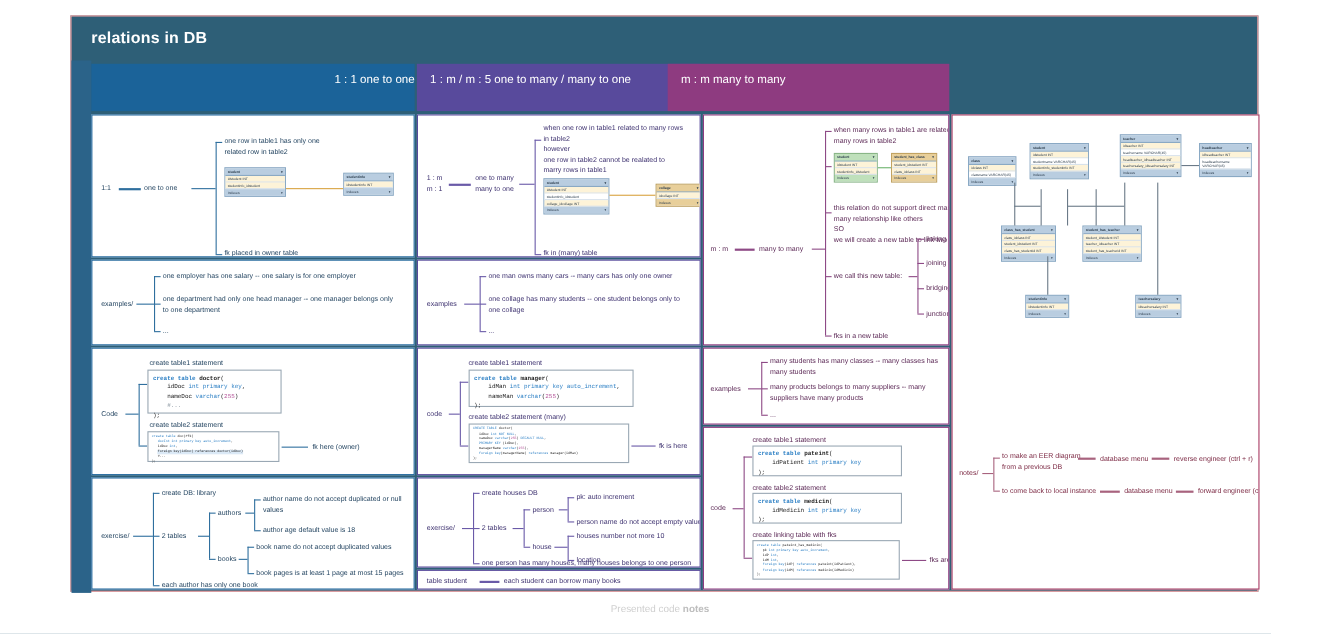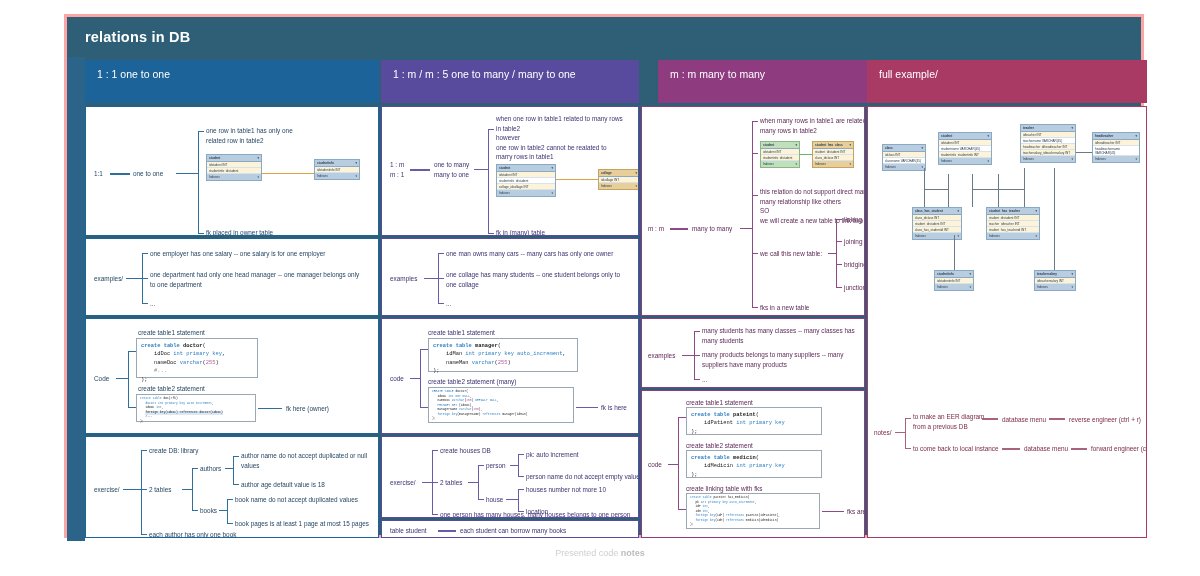--- a/index.html
+++ b/index.html
@@ -1,36 +1,36 @@
 <!DOCTYPE html>
 <html><head>
 <meta charset="utf-8">
 <style>
   * { box-sizing: border-box; margin:0; padding:0; }
   html,body { width:1200px; height:576px; background:#ffffff; overflow:hidden;
     font-family:"Liberation Sans", sans-serif; }
 
   .sheet { position:absolute; left:64px; top:14px; width:1080px; height:524px;
-    background:#2e5f77; border:3px solid #fca5a5; }
+    background:#2e5f77; border:1px solid #fca5a5; }
 
   .title-bar { height:40px; display:flex; align-items:center; padding-left:18px;
     color:#fff; font-size:14.5px; font-weight:bold; letter-spacing:.2px; }
 
   .grid { position:absolute; left:0; top:40px; width:1080px; height:484px; }
 
   
   .spine { position:absolute; left:0; top:0; width:18px; height:484px; background:#2b6389; }
 
   .cols { position:absolute; left:18px; top:0; width:1062px; height:484px; }
 
   .colhead { position:absolute; top:3px; height:43px; color:#fff; font-size:10.5px;
     padding:7px 0 0 12px; line-height:1.35; }
-  .c1 { left:0;    width:294px; background:#1b6399; }
+  .c1 { left:0;    width:294px; background:#1b6399;text-align:right; }
   .c2 { left:296px; width:258px; background:#584a9c; }
-  .c3 { left:573px; width:224px; background:#8e3b80; }
+  .c3 { left:524px; width:256px; background:#8e3b80; }
   .c4 { left:782px; width:280px; background:#a83a63; }
 
   .cell { position:absolute; background:#ffffff; overflow:hidden; }
   .cell.b1 { border:1px solid #1b6399; }
   .cell.b2 { border:1px solid #584a9c; }
   .cell.b3 { border:1px solid #8e3b80; }
   .cell.b4 { border:1px solid #a83a63; }
 
   
   .t { position:absolute; font-size:6.4px; line-height:1.5; color:#1d3f5c; white-space:pre; }
@@ -82,21 +82,20 @@
 
   <div class="grid">
     <div class="spine"></div>
 
     <div class="cols">
 
       <div class="colhead c1">1 : 1 one to one</div>
       <div class="colhead c2">1 : m / m : 5  one to many / many
 to one</div>
       <div class="colhead c3">m : m many to many</div>
-      <div class="colhead c4">full example/</div>
 
       <div class="cell b1" style="left:0;top:49px;width:294px;height:130px;">
         <div class="lbl" style="left:8px;top:63px;">1:1</div>
         <div class="hl" style="left:24px;top:66px;width:20px;height:2px;"></div>
         <div class="lbl" style="left:47px;top:63px;">one to one</div>
         <div class="hl" style="left:90px;top:66px;width:22px;"></div>
         <div class="vl" style="left:112px;top:24px;height:102px;"></div>
         <div class="hl" style="left:112px;top:24px;width:6px;"></div>
         <div class="hl" style="left:112px;top:126px;width:6px;"></div>
         <div class="t" style="left:120px;top:19px;">one row in table1 has only one

